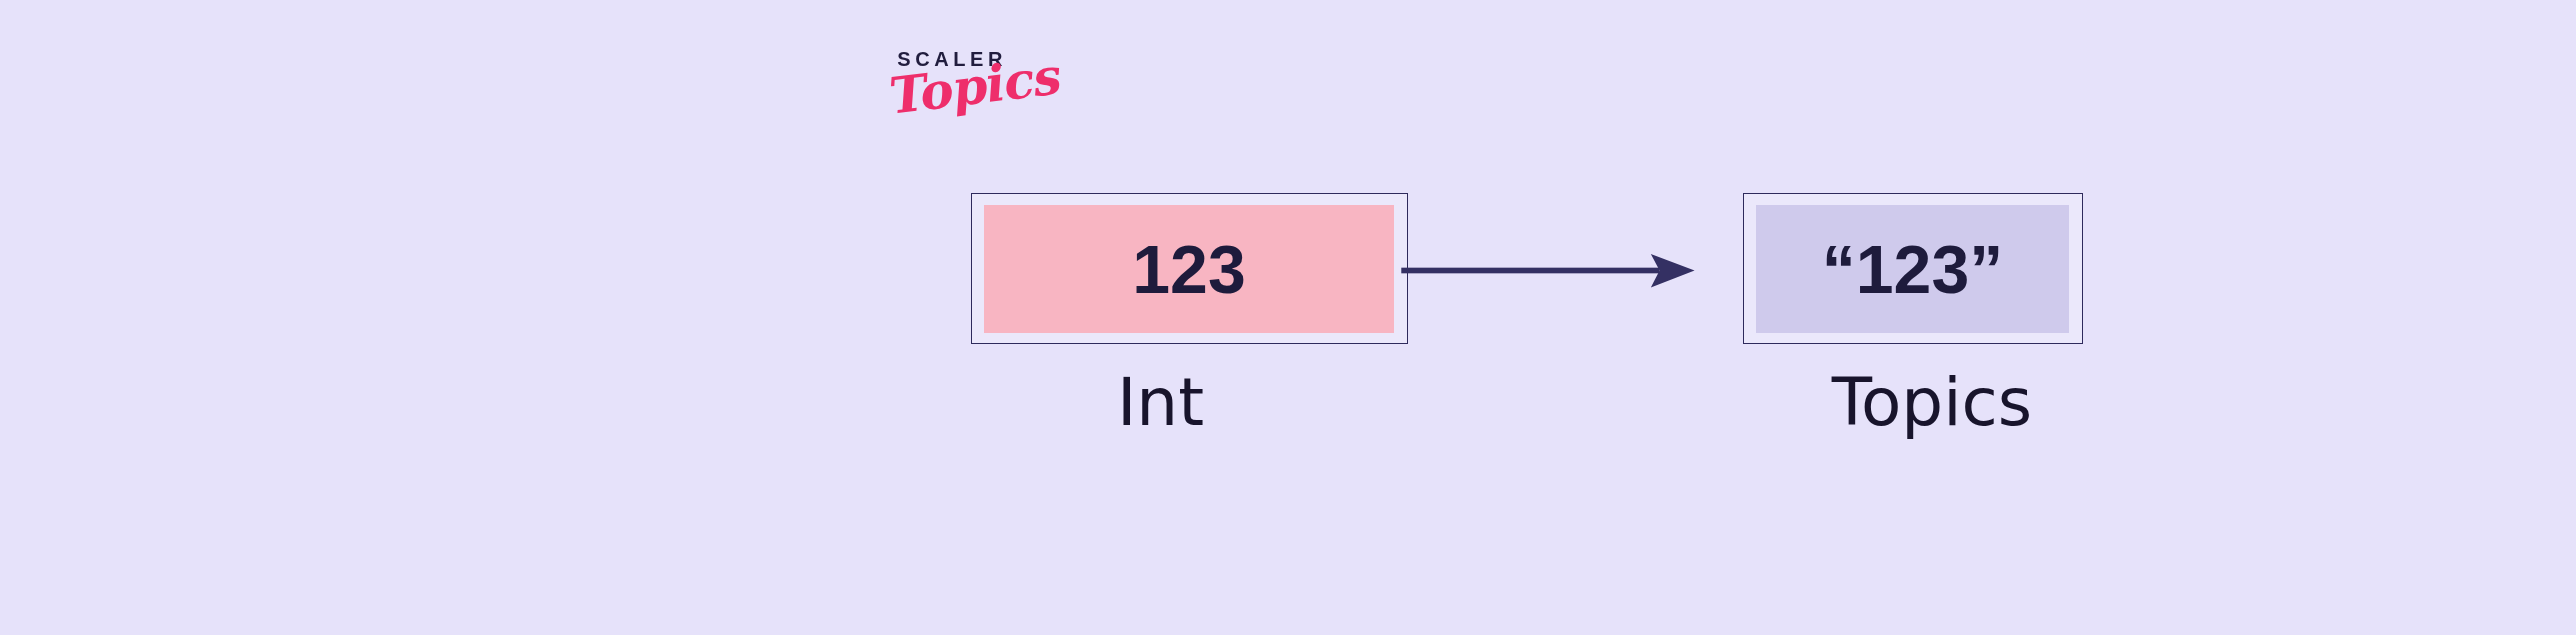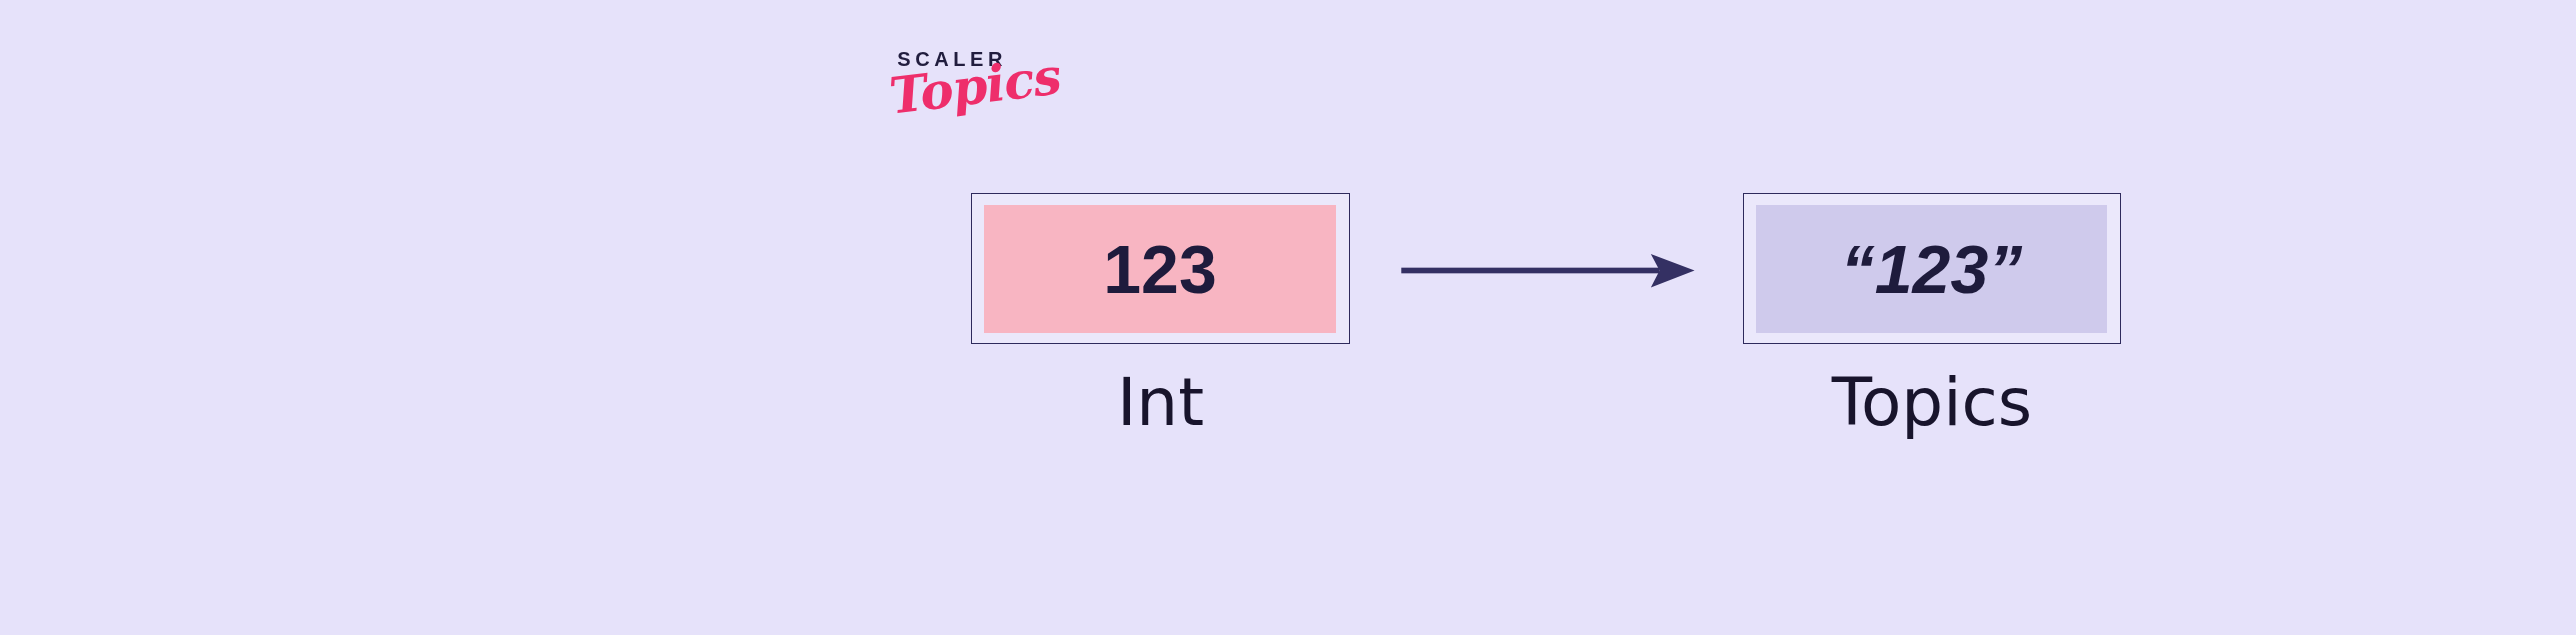--- a/index.html
+++ b/index.html
@@ -34,22 +34,22 @@
   }
 
   
   .node {
     position: absolute;
     top: 193px;
     height: 151px;
     border: 1.5px solid #2E2A5C;
     background: #EBE8FB;
   }
-  .node-int    { left: 971px; width: 379px; }
-  .node-string { left: 1743px; width: 378px; font-style: italic; }
+  .node-int    { left: 971px; width: 437px; }
+  .node-string { left: 1743px; width: 340px; }
 
   .node-fill {
     position: absolute;
     left: 12.4px; right: 13.4px; top: 11.3px; bottom: 10.3px;
     display: flex;
     align-items: center;
     justify-content: center;
   }
   .node-value {
     font-family: "Liberation Sans", sans-serif;

